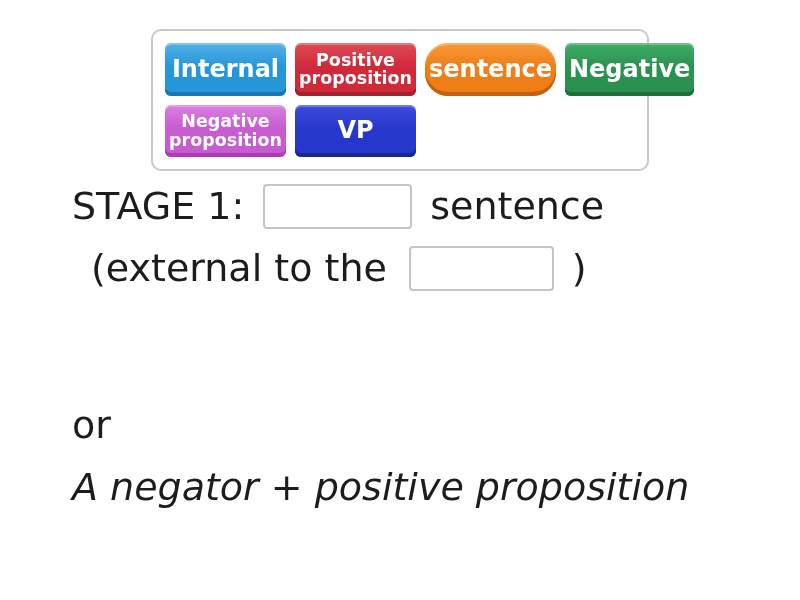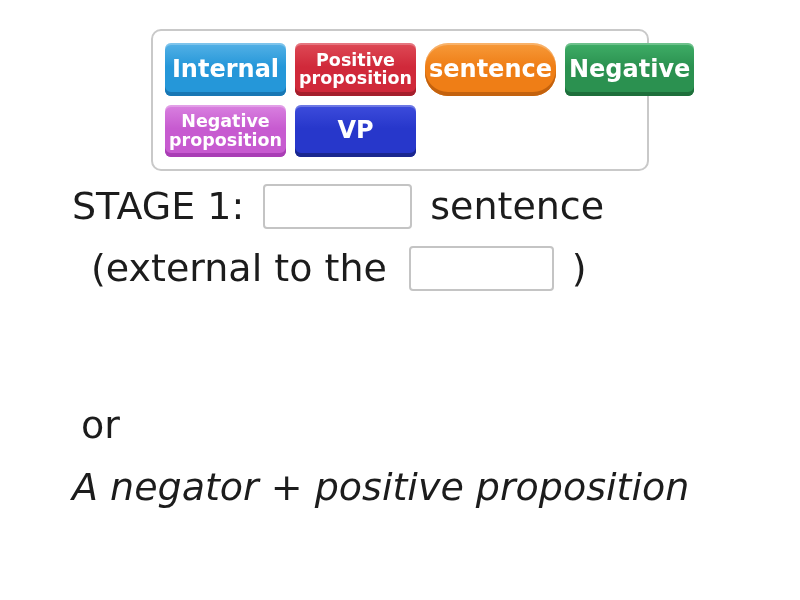--- a/index.html
+++ b/index.html
@@ -60,21 +60,21 @@
     <span>sentence</span>
   </div>
 
   <div class="line" style="left:72px;top:246px;margin-left:19px;">
     <span>(external to the</span>
     <span class="blank blank-2"></span>
     <span>)</span>
   </div>
 
 
-  <div class="line" style="left:72px;top:404px;margin-left:9px;">
+  <div class="line" style="left:72px;top:404px;">
     <span>or</span>
   </div>
 
   <div class="line" style="left:72px;top:466px;font-style:italic;">
     <span>A negator + positive proposition</span>
   </div>
 
 </div>
 
 </body></html>

